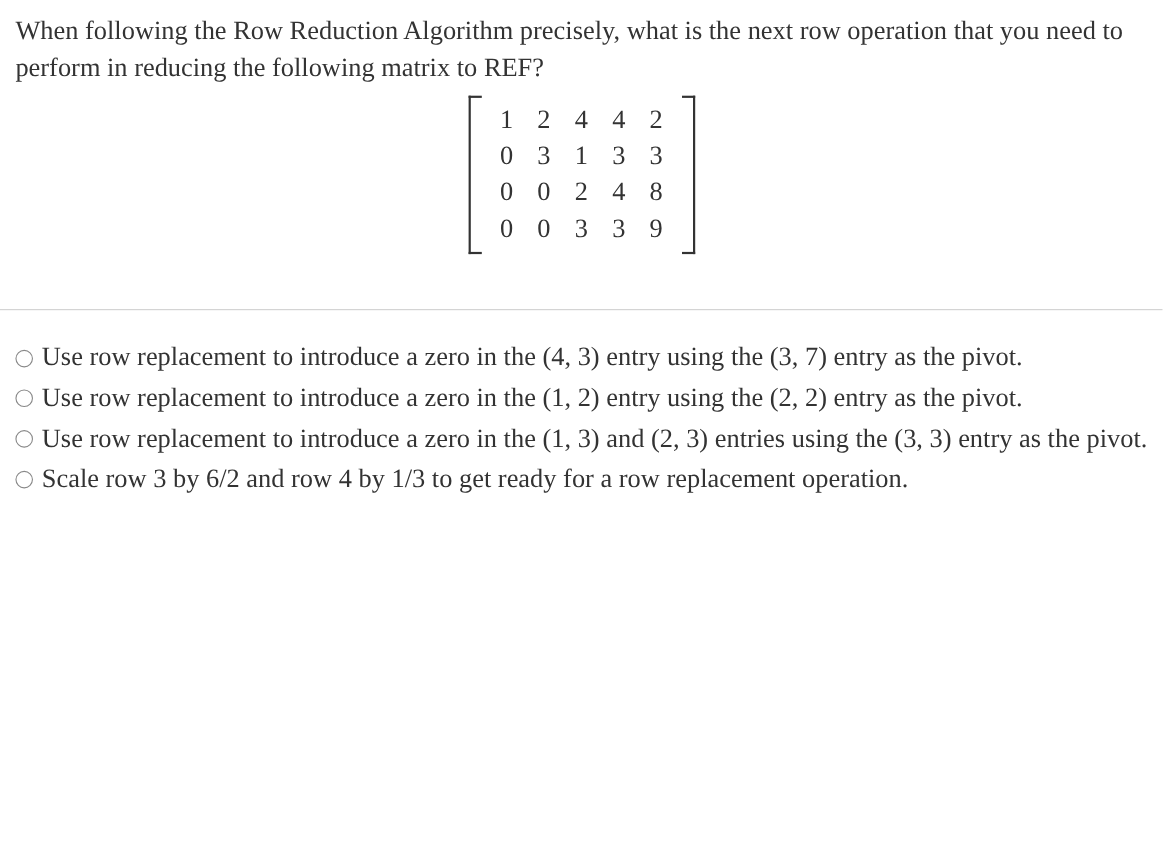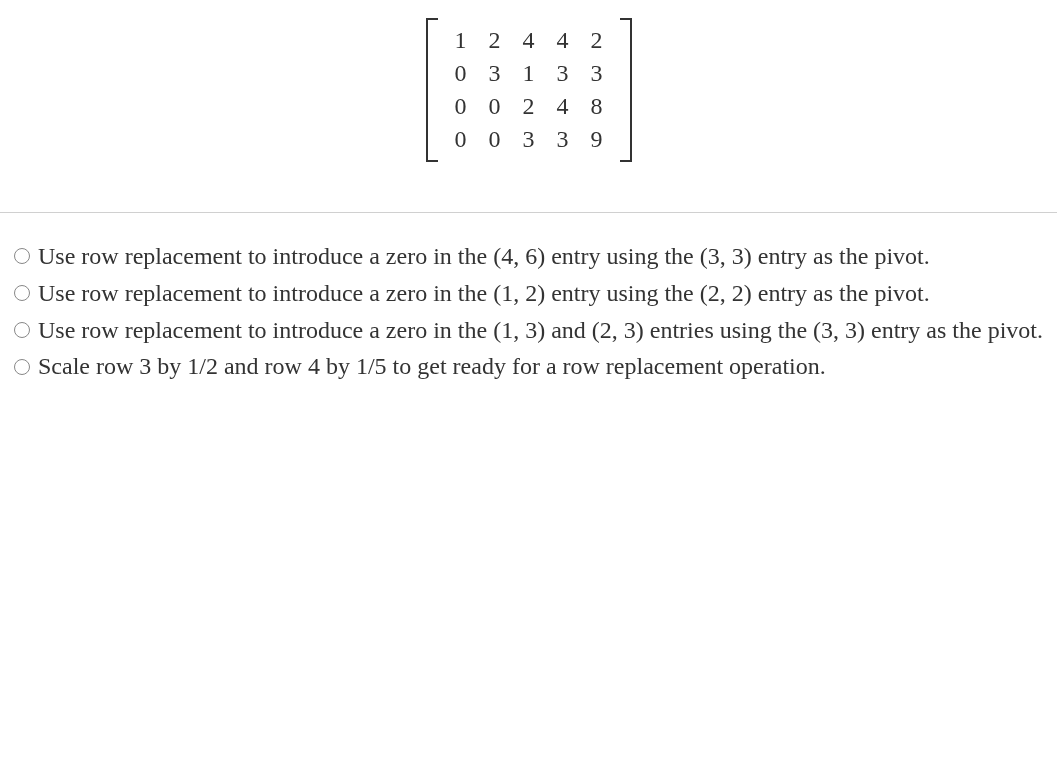--- a/index.html
+++ b/index.html
@@ -79,20 +79,21 @@
     }
     .answer-text {
       line-height: 1.45;
       flex: 1;
     }
   </style>
 </head>
 <body>
 
 <div class="question-section">
+  <div class="question-text">When following the Row Reduction Algorithm precisely, what is the next row operation that you need to perform in reducing the following matrix to REF?</div>
   <div class="matrix-container">
     <div class="matrix">
       <div class="bracket-left"></div>
       <div class="matrix-body">
         <div class="matrix-row">
           <div class="matrix-cell">1</div>
           <div class="matrix-cell">2</div>
           <div class="matrix-cell">4</div>
           <div class="matrix-cell">4</div>
           <div class="matrix-cell">2</div>
@@ -122,27 +123,27 @@
       <div class="bracket-right"></div>
     </div>
   </div>
 </div>
 
 <div class="divider"></div>
 
 <div class="answers-section">
   <div class="answer-option">
     <div class="radio"></div>
-    <div class="answer-text">Use row replacement to introduce a zero in the (4, 6) entry using the (3, 3) entry as the pivot.</div>
+    <div class="answer-text">Use row replacement to introduce a zero in the (4, 3) entry using the (3, 7) entry as the pivot.</div>
   </div>
   <div class="answer-option">
     <div class="radio"></div>
     <div class="answer-text">Use row replacement to introduce a zero in the (1, 2) entry using the (2, 2) entry as the pivot.</div>
   </div>
   <div class="answer-option">
     <div class="radio"></div>
     <div class="answer-text">Use row replacement to introduce a zero in the (1, 3) and (2, 3) entries using the (3, 3) entry as the pivot.</div>
   </div>
   <div class="answer-option">
     <div class="radio"></div>
-    <div class="answer-text">Scale row 3 by 1/2 and row 4 by 1/5 to get ready for a row replacement operation.</div>
+    <div class="answer-text">Scale row 3 by 6/2 and row 4 by 1/3 to get ready for a row replacement operation.</div>
   </div>
 </div>
 
 </body></html>

